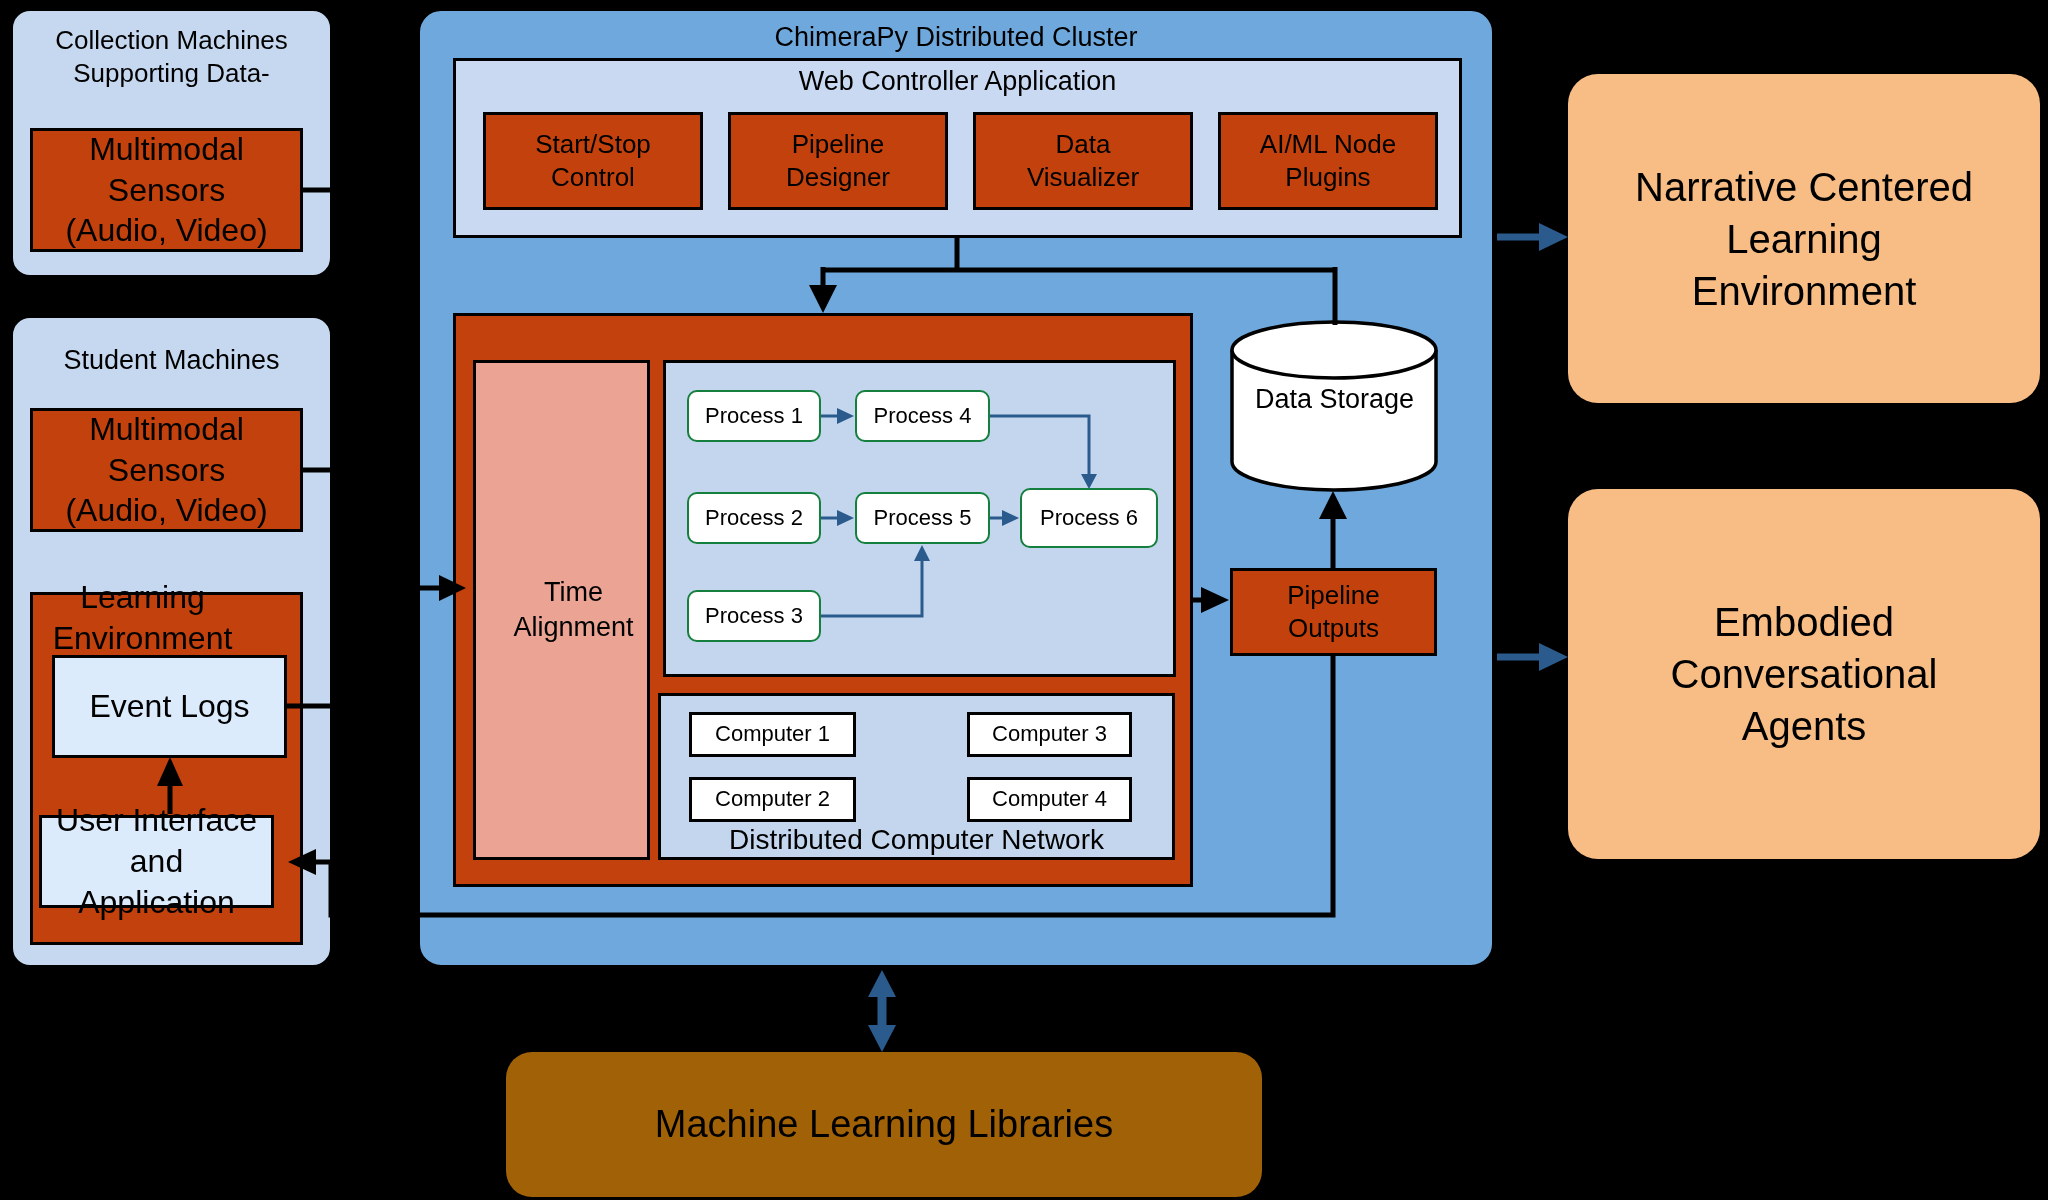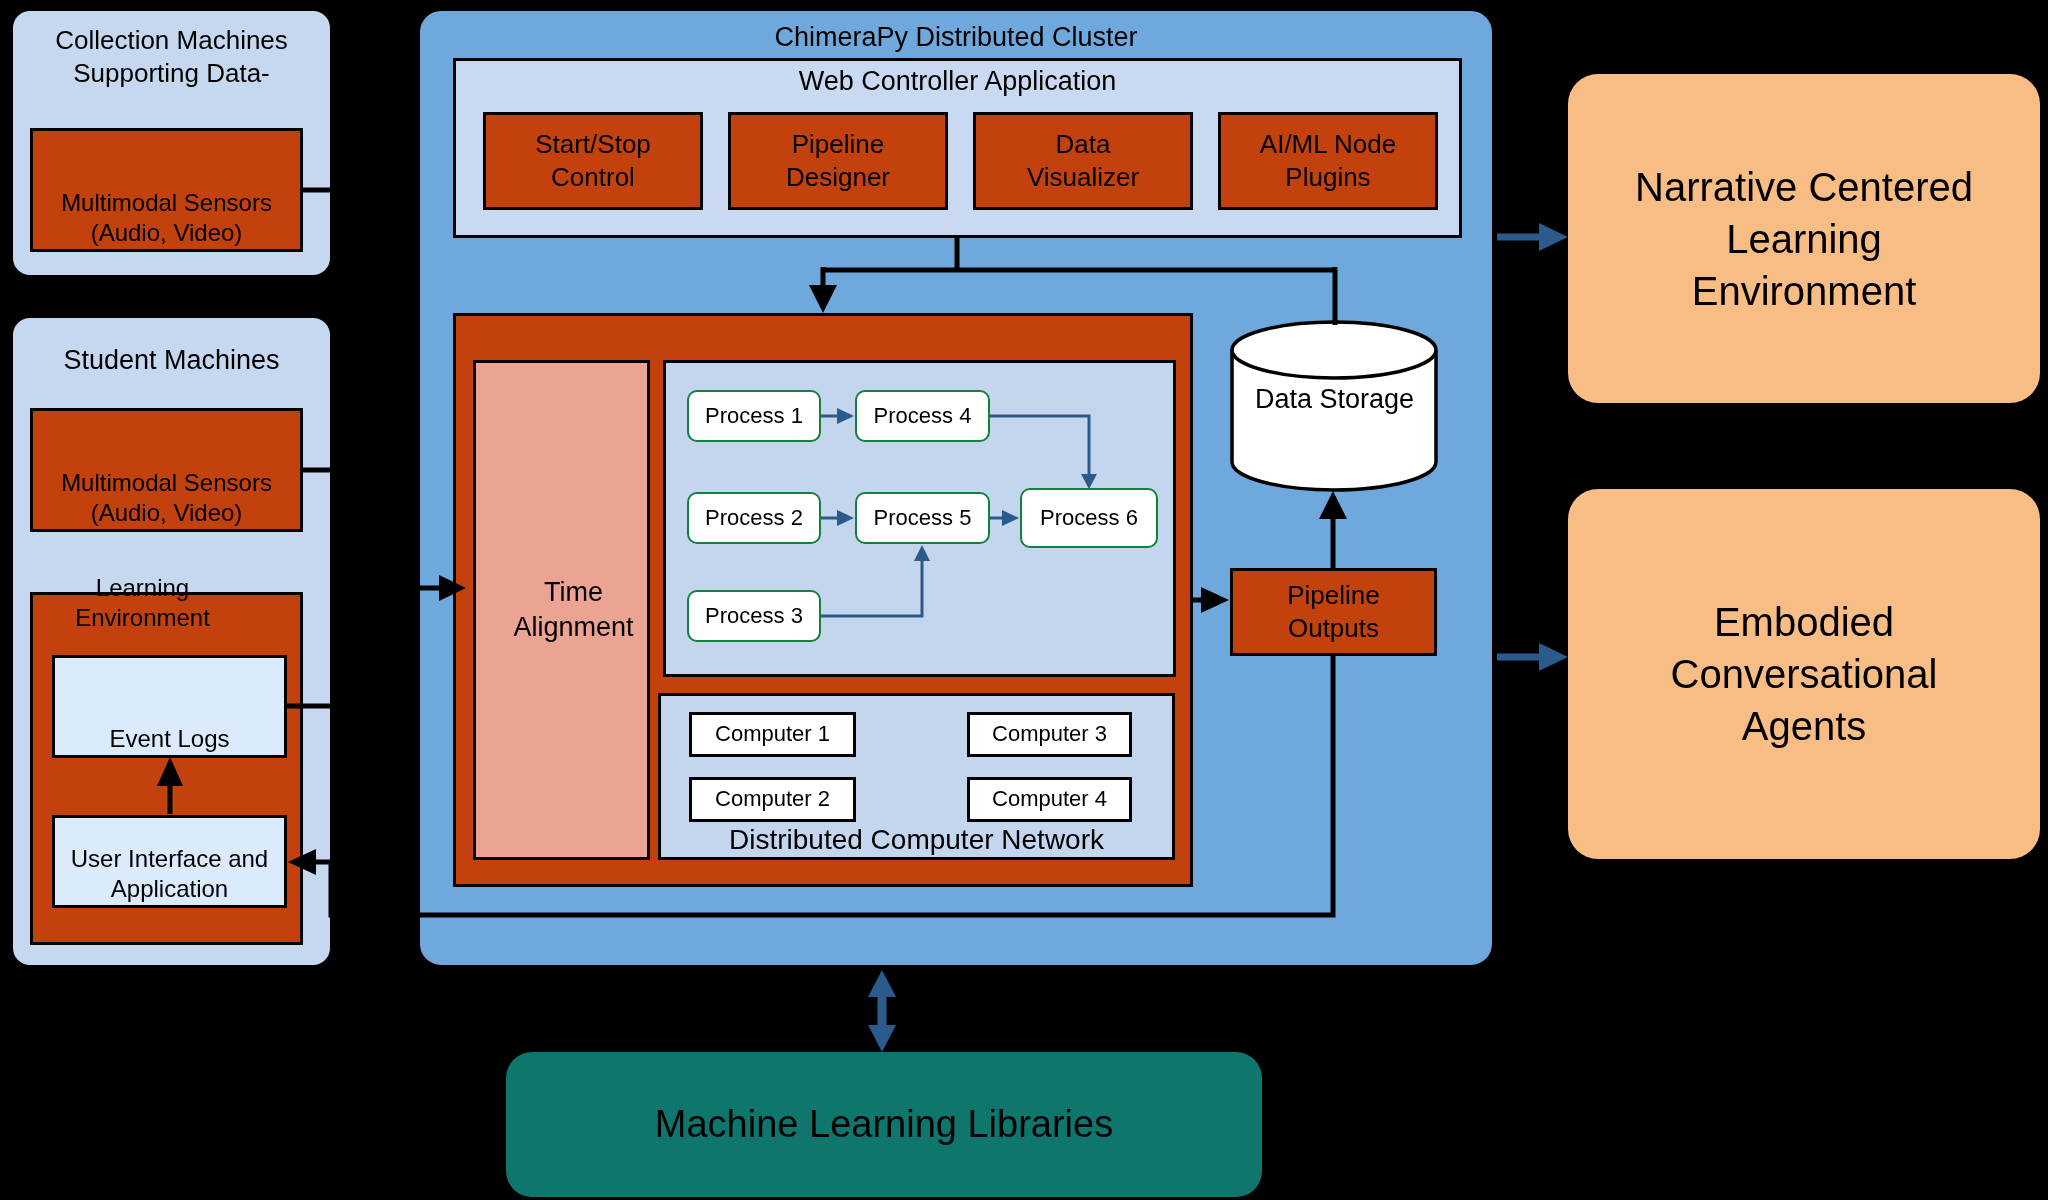--- a/index.html
+++ b/index.html
@@ -12,25 +12,25 @@
   .panel-blue{background:#c6d8ef;border:3px solid #000;border-radius:20px;}
   .white-box{background:#c2410c;border:3px solid #000;}
   .inner-blue{background:#dcebfc;border:3px solid #000;}
   .cluster{background:#6fa8dc;border:3px solid #000;border-radius:24px;}
   .wca{background:#c9d9f1;border:3px solid #000;}
   .container-blue{background:#c3d6ee;border:3px solid #000;}
   .salmon{background:#eba493;border:3px solid #000;}
   .proc{background:#fff;border:2px solid #15803d;border-radius:10px;}
   .comp{background:#fff;border:3px solid #000;}
   .orange{background:#f7bd85;border-radius:30px;}
-  .mlgray{background:#0f766e;border-radius:26px;}
+  .mlgray{background:#a16207;border-radius:26px;}
 
   
   .t26{font-size:26px;line-height:1.28;}
-  .t24{font-size:24px;line-height:1.28;align-items:flex-end;}
+  .t24{font-size:32px;line-height:1.28;}
   .t27{font-size:27px;line-height:1.28;}
   .t22{font-size:22px;line-height:1.2;}
   .t28{font-size:28px;line-height:1.2;}
   .t40{font-size:40px;line-height:1.3;}
   .t38{font-size:38px;line-height:1.2;}
 
   #overlay{position:absolute;left:0;top:0;z-index:30;pointer-events:none;}
   .lbl{position:absolute;box-sizing:border-box;z-index:5;}
 </style>
 </head>
@@ -60,21 +60,21 @@
     <div><span>Multimodal Sensors</span><br>
          <span>(Audio, Video)</span></div>
   </div>
   <div class="abs white-box" style="left:30px;top:592px;width:273px;height:353px;z-index:4;"></div>
   <div class="abs lbl center t24" style="left:30px;top:602px;width:225px;height:32px;">
     <span>Learning Environment</span>
     </div>
   <div class="abs inner-blue center t24" style="left:52px;top:655px;width:235px;height:103px;z-index:5;">
     <span>Event Logs</span>
     </div>
-  <div class="abs inner-blue center t24" style="left:52px;top:815px;width:235px;height:93px;z-index:5;">
+  <div class="abs inner-blue center t24" style="left:39px;top:815px;width:235px;height:93px;z-index:5;">
     <div><span>User Interface and</span><br>
          <span>Application</span></div>
   </div>
 
   <div class="abs cluster" style="left:417px;top:8px;width:1078px;height:960px;"></div>
   <div class="abs lbl center t27" style="left:417px;top:20px;width:1078px;height:34px;">
     <span>ChimeraPy Distributed Cluster</span>
     </div>
 
   <div class="abs wca" style="left:453px;top:58px;width:1009px;height:180px;z-index:3;"></div>

